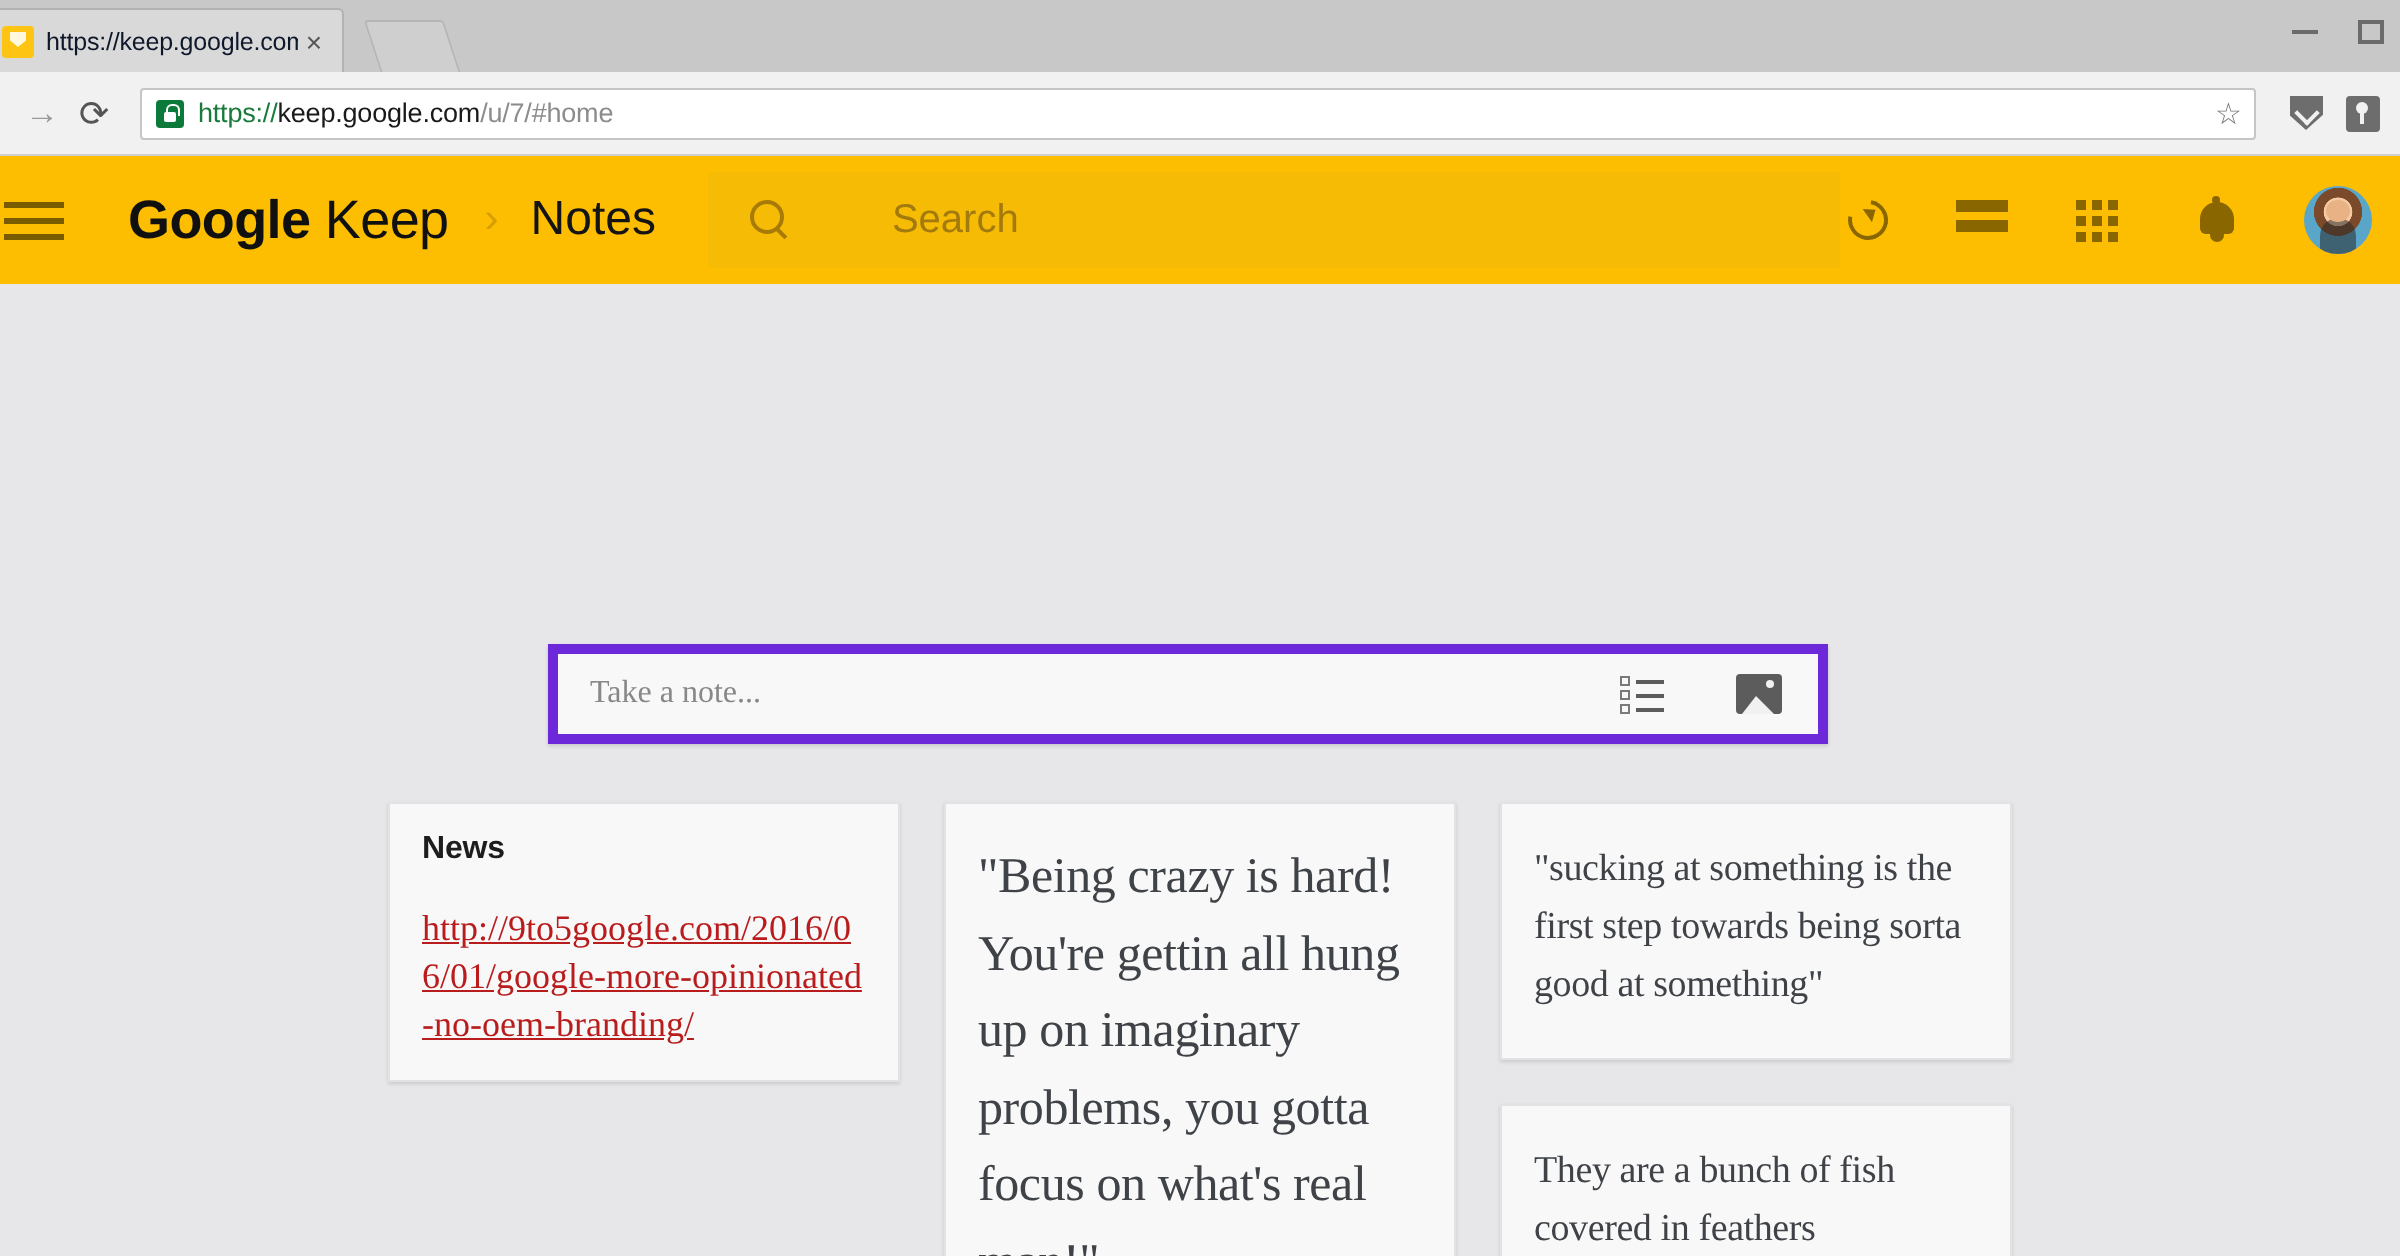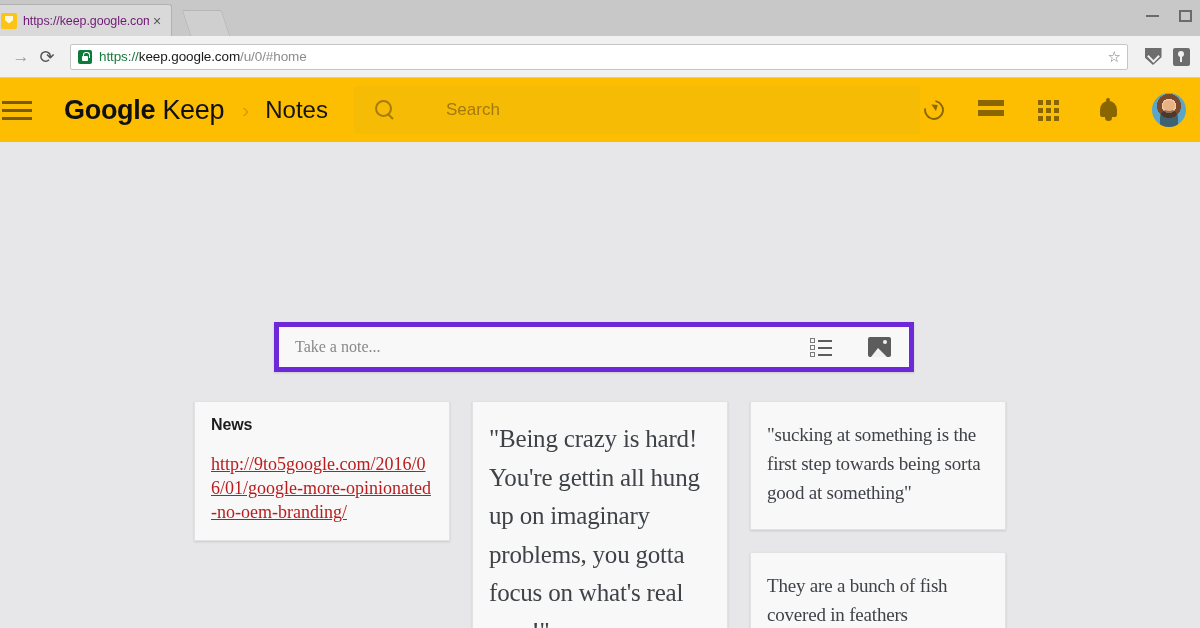--- a/index.html
+++ b/index.html
@@ -39,21 +39,21 @@
     margin-right: 6px;
   }
   .tab-favicon::after {
     content: "";
     position: absolute; left: 4px; top: 3px;
     width: 8px; height: 8px;
     background: #fff8dd;
     clip-path: polygon(0 0, 100% 0, 100% 60%, 50% 100%, 0 60%);
   }
   .tab-title {
-    font-size: 12.5px; color: #701a75;
+    font-size: 12.5px; color: #0f172a;
     white-space: nowrap; overflow: hidden;
     flex: 1 1 auto;
     letter-spacing: -0.1px;
   }
   .tab-close {
     flex: 0 0 16px;
     font-size: 14px; color: #555;
     text-align: center; line-height: 14px;
     cursor: pointer;
   }
@@ -226,21 +226,21 @@
   .search-icon::after {
     content: "";
     position: absolute; left: 14px; top: 14px;
     width: 7px; height: 2px;
     background: #a87b08;
     transform: rotate(45deg);
     transform-origin: left center;
   }
   .search-placeholder {
     margin-left: 50px;
-    font-size: 17px; color: #a37a0d;
+    font-size: 20px; color: #a37a0d;
   }
   .header-actions {
     margin-left: auto;
     display: flex; align-items: center; gap: 30px;
   }
   .hicon { width: 28px; height: 28px; position: relative; cursor: pointer; }
   .ic-refresh {
     width: 20px; height: 20px;
     border: 2.5px solid #8a6600;
     border-radius: 50%;
@@ -498,21 +498,21 @@
       <div class="win-min"></div>
       <div class="win-max"></div>
     </div>
   </div>
 
   <div class="toolbar">
     <div class="nav-btn">→</div>
     <div class="nav-btn reload">⟳</div>
     <div class="omnibox">
       <div class="lock"></div>
-      <div class="url"><span class="scheme">https://</span><span class="host">keep.google.com</span><span class="path">/u/0/#home</span></div>
+      <div class="url"><span class="scheme">https://</span><span class="host">keep.google.com</span><span class="path">/u/7/#home</span></div>
       <div class="omni-star">☆</div>
     </div>
     <div class="ext-icon">
         <div class="ext-shield"></div>
       </div>
     <div class="ext-icon">
         <div class="ext-pocket"></div>
       </div>
   </div>
 

